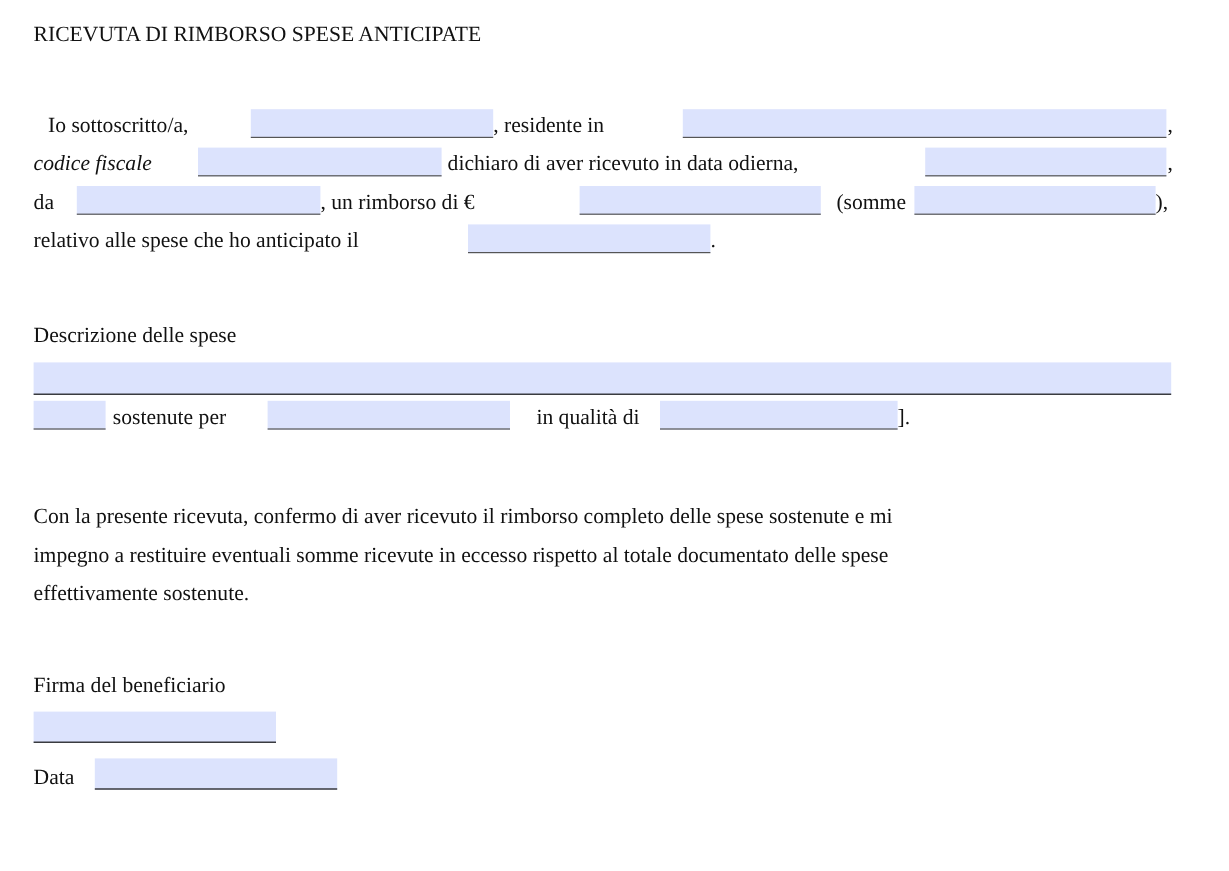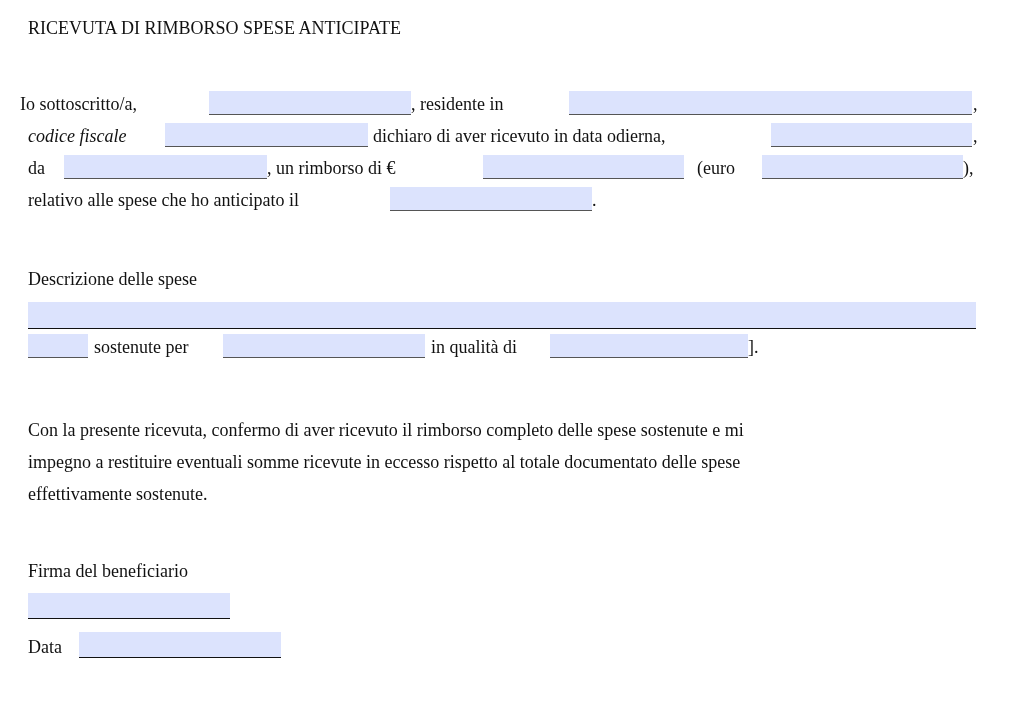--- a/index.html
+++ b/index.html
@@ -9,50 +9,50 @@
   .fld { position:absolute; height:24px; background:#dce3fd;
          border-bottom:1px solid #555555; box-sizing:border-box; }
   .fld.dark { border-bottom:1.5px solid #111111; }
 </style>
 </head>
 <body>
 
 <div>
   <div class="abs" style="left:28px;top:17px;">RICEVUTA DI RIMBORSO SPESE ANTICIPATE</div>
 
-  <div class="abs" style="left:20px;top:93px;text-align:right;">Io  sottoscritto/a,</div>
+  <div class="abs" style="left:40px;top:93px;text-align:right;">Io  sottoscritto/a,</div>
   <div class="fld" style="left:209px;top:91px;width:202px;"></div>
   <div class="abs" style="left:411px;top:93px;">,   residente   in</div>
   <div class="fld" style="left:569px;top:91px;width:403px;"></div>
   <div class="abs" style="left:973px;top:93px;">,</div>
 
   <div class="abs" style="left:28px;top:125px;font-style:italic;">codice fiscale</div>
   <div class="fld" style="left:165px;top:123px;width:203px;"></div>
   <div class="abs" style="left:373px;top:125px;">dichiaro di aver ricevuto in data odierna,</div>
   <div class="fld" style="left:771px;top:123px;width:201px;"></div>
   <div class="abs" style="left:973px;top:125px;">,</div>
 
   <div class="abs" style="left:28px;top:157px;text-align:center;">da</div>
   <div class="fld" style="left:64px;top:155px;width:203px;"></div>
   <div class="abs" style="left:267px;top:157px;">,  un  rimborso  di  €</div>
   <div class="fld" style="left:483px;top:155px;width:201px;"></div>
-  <div class="abs" style="left:697px;top:157px;">(euro</div>
+  <div class="abs" style="left:697px;top:157px;">(somme</div>
   <div class="fld" style="left:762px;top:155px;width:201px;"></div>
   <div class="abs" style="left:963px;top:157px;">),</div>
 
   <div class="abs" style="left:28px;top:189px;">relativo alle spese che ho anticipato il</div>
   <div class="fld" style="left:390px;top:187px;width:202px;"></div>
   <div class="abs" style="left:592px;top:189px;">.</div>
 
   <div class="abs" style="left:28px;top:268px;">Descrizione delle spese</div>
   <div class="fld dark" style="left:28px;top:302px;width:948px;height:27px;"></div>
   <div class="fld" style="left:28px;top:334px;width:60px;"></div>
   <div class="abs" style="left:94px;top:336px;">sostenute per</div>
   <div class="fld" style="left:223px;top:334px;width:202px;"></div>
-  <div class="abs" style="left:431px;top:336px;text-align:right;">in qualità di</div>
+  <div class="abs" style="left:447px;top:336px;text-align:right;">in qualità di</div>
   <div class="fld" style="left:550px;top:334px;width:198px;"></div>
   <div class="abs" style="left:748px;top:336px;">].</div>
 
   <div class="abs" style="left:28px;top:419px;">Con la presente ricevuta, confermo di aver ricevuto il rimborso completo delle spese sostenute e mi</div>
   <div class="abs" style="left:28px;top:451px;">impegno a restituire eventuali somme ricevute in eccesso rispetto al totale documentato delle spese</div>
   <div class="abs" style="left:28px;top:483px;">effettivamente sostenute.</div>
 
   <div class="abs" style="left:28px;top:560px;">Firma del beneficiario</div>
   <div class="fld dark" style="left:28px;top:593px;width:202px;height:26px;"></div>
   <div class="abs" style="left:28px;top:636px;">Data</div>

